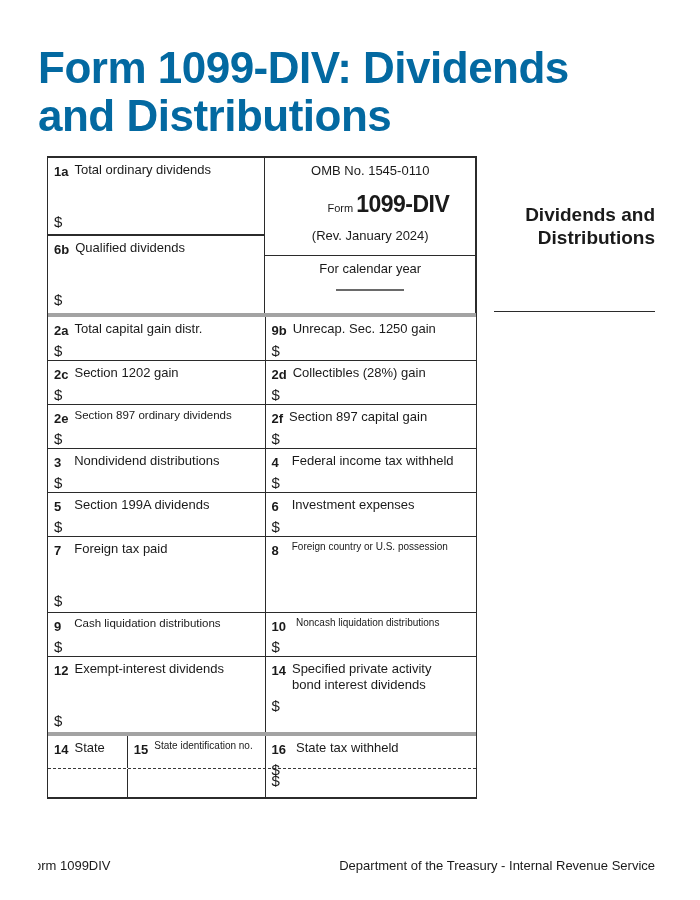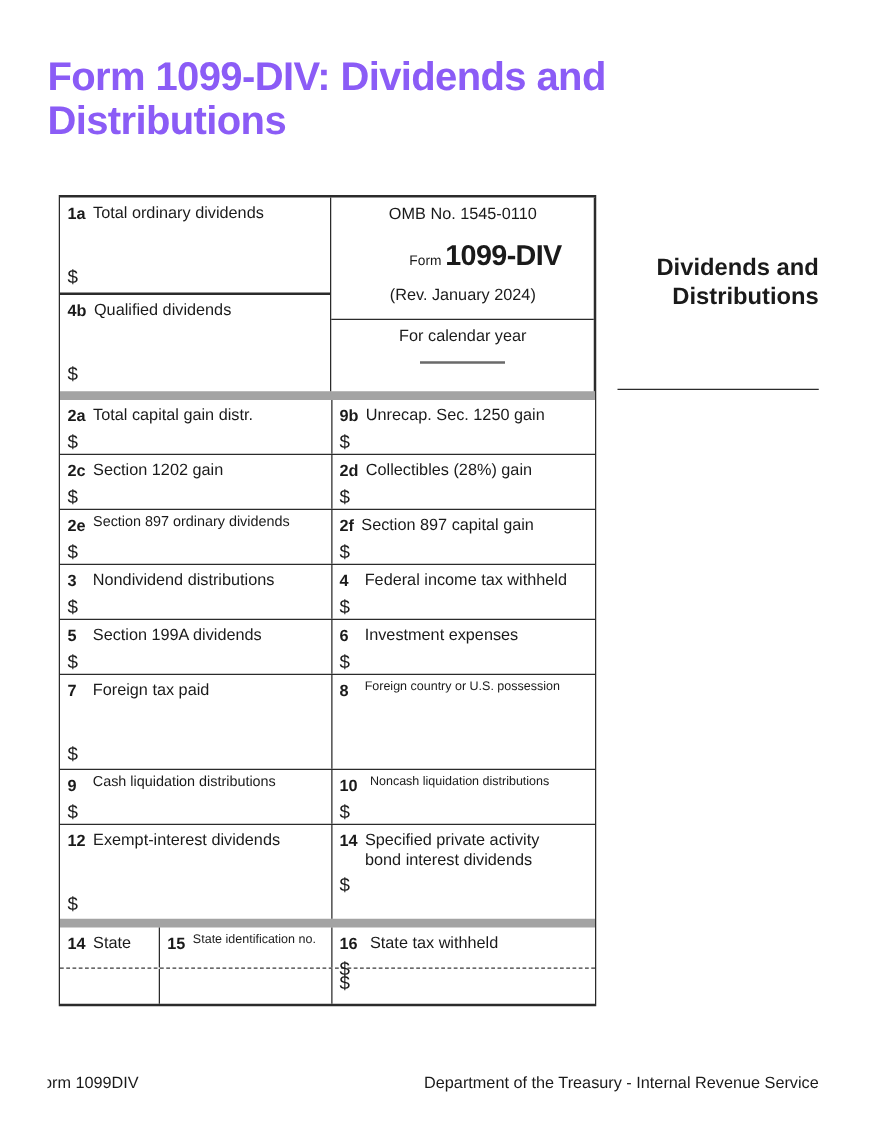--- a/index.html
+++ b/index.html
@@ -10,25 +10,25 @@
     color:#1a1a1a;
     overflow:hidden;
     position:relative;
   }
 
   
   #page-title{
     position:absolute;
     left:38px; top:44px;
     width:610px;
-    font-size:32px;
+    font-size:44px;
     font-weight:bold;
     line-height:1.08;
     letter-spacing:-0.5px;
-    color:#8b5cf6;
+    color:#0369a1;
   }
 
   
   #form-area{
     position:absolute;
     left:47px; top:156px;
     width:608px;
     height:694px;
   }
 
@@ -42,21 +42,21 @@
     border-right:1px solid #2b2b2b;
     border-bottom:2px solid #2b2b2b;
     box-sizing:border-box;
   }
 
   .grid-row{
     display:flex;
     border-bottom:1px solid #2b2b2b;
     box-sizing:border-box;
   }
-  .grid-row.thick-bottom{ border-bottom:7px solid #a3a3a3; }
+  .grid-row.thick-bottom{ border-bottom:4px solid #a3a3a3; }
   .grid-row.last{ border-bottom:none; }
 
   .cell{
     box-sizing:border-box;
     padding:4px 5px 2px 6px;
     position:relative;
   }
   .cell.col-left{ width:218px; border-right:1px solid #2b2b2b; }
   .cell.col-right{ width:211px; }
 
@@ -204,21 +204,21 @@
   <div id="box-grid">
 
     <div class="header-row grid-row thick-bottom">
 
       <div class="header-left">
         <div class="hl-cell b1a">
           <span class="boxnum">1a</span><span class="boxlabel">Total ordinary dividends</span>
           <span class="dollar pad-top-lg">$</span>
         </div>
         <div class="hl-cell b1b">
-          <span class="boxnum">4b</span><span class="boxlabel">Qualified dividends</span>
+          <span class="boxnum">6b</span><span class="boxlabel">Qualified dividends</span>
           <span class="dollar pad-top-lg">$</span>
         </div>
       </div>
 
       <div class="header-mid">
         <div class="omb-top">
           <div class="omb-no">OMB No. 1545-0110</div>
           <div class="form-line">
             <span class="form-word">Form</span><span class="form-id">1099-DIV</span>
           </div>

